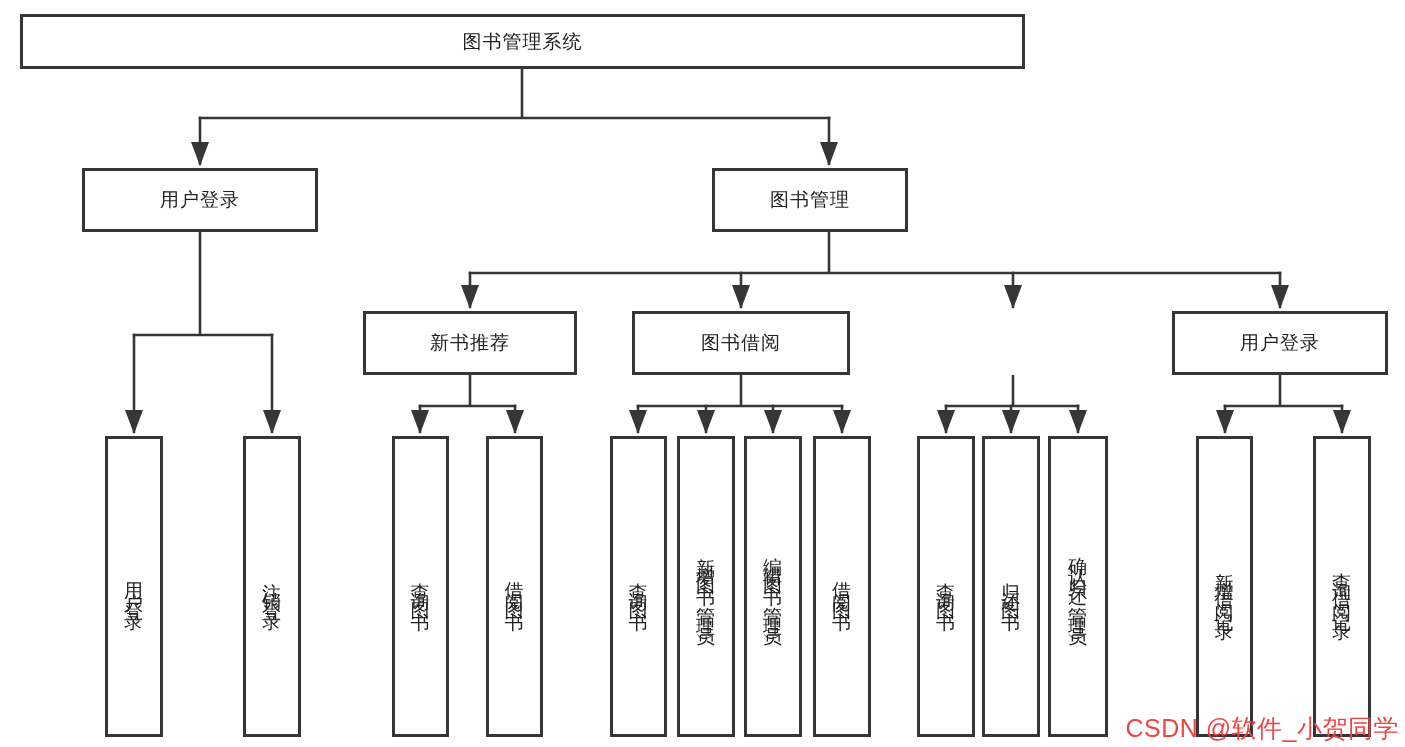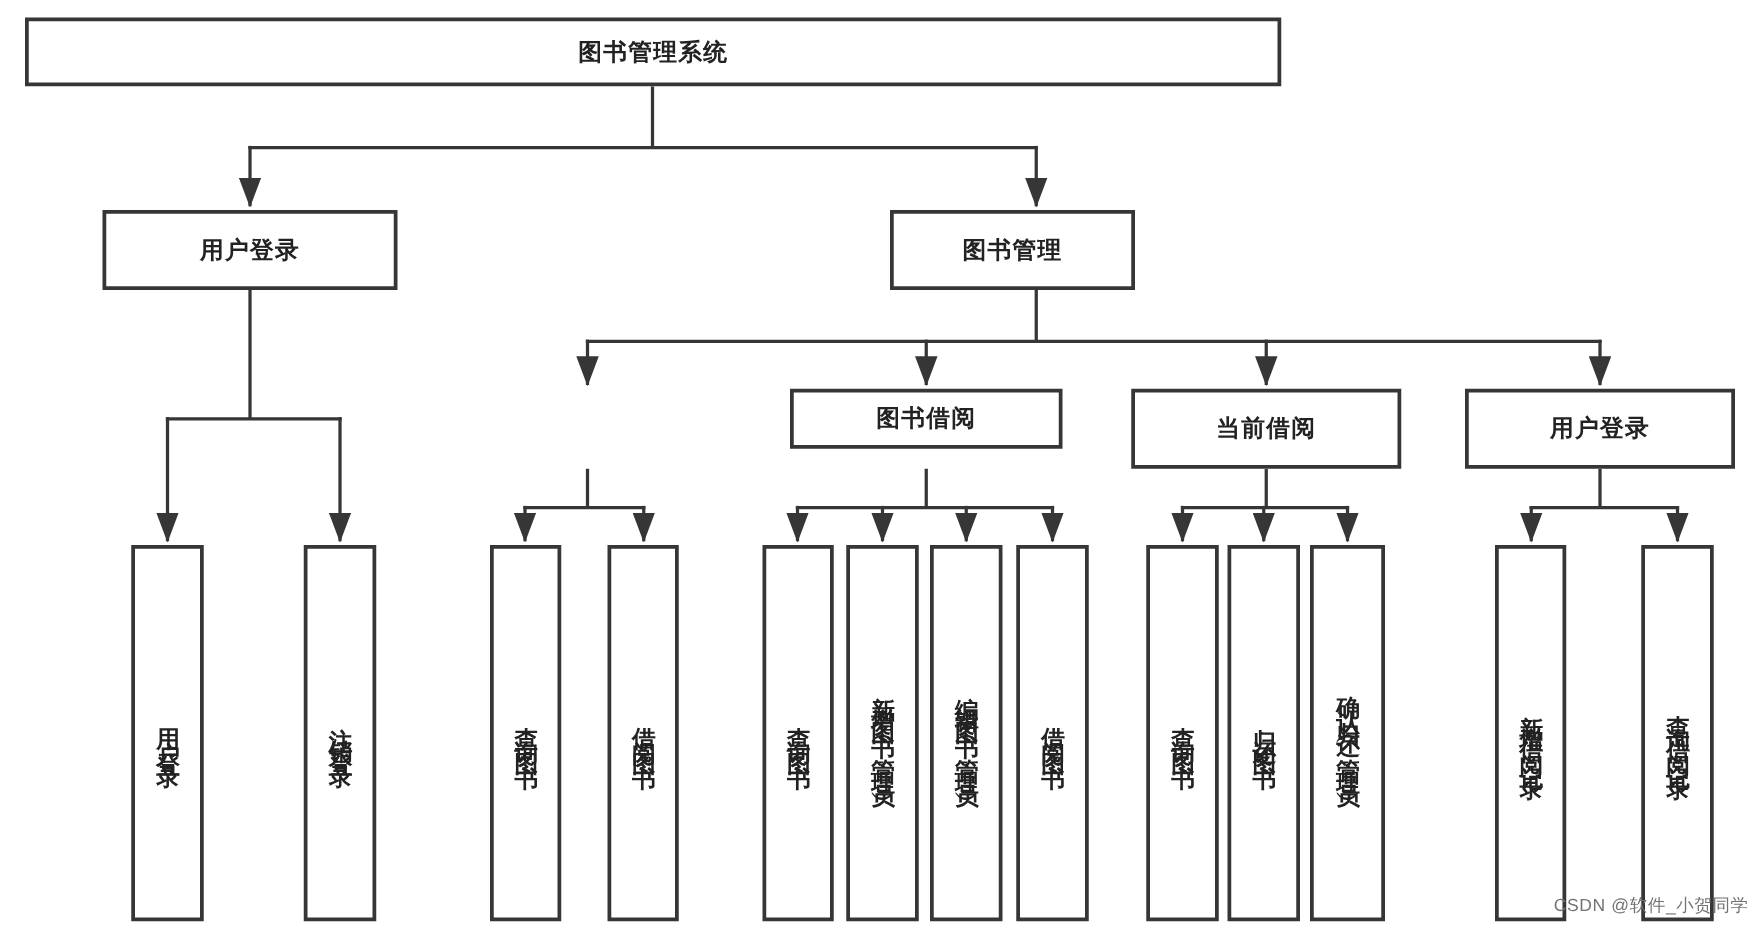--- a/index.html
+++ b/index.html
@@ -26,39 +26,38 @@
     box-sizing: border-box;
     background: #ffffff;
     border: 3px solid #363636;
     display: flex;
     align-items: center;
     justify-content: center;
     color: #222222;
     font-size: 19px;
     letter-spacing: 1px;
     white-space: nowrap;
-    font-weight: bold;
   }
   .node.leaf {
     letter-spacing: 0;
   }
   .vtext {
     writing-mode: vertical-rl;
     text-orientation: mixed;
     letter-spacing: 10px;
     line-height: 1;
     font-size: 19px;
     color: #222222;
   }
   .watermark {
     position: absolute;
     right: 6px;
-    bottom: 13px;
-    font-size: 14px;
-    color: #737373;
+    bottom: 2px;
+    font-size: 25px;
+    color: #ef4444;
     letter-spacing: 0.5px;
     z-index: 5;
     white-space: nowrap;
   }
 </style>
 </head>
 <body>
 
 <div class="canvas">
 
@@ -116,25 +115,25 @@
     <span>图书管理系统</span>
   </div>
 
   <div class="node" style="left:82px; top:168px; width:236px; height:64px">
     <span>用户登录</span>
   </div>
   <div class="node" style="left:712px; top:168px; width:196px; height:64px">
     <span>图书管理</span>
   </div>
 
-  <div class="node" style="left:632px; top:311px; width:218px; height:48px">
+  <div class="node" style="left:363px; top:311px; width:214px; height:64px">
+    <span>新书推荐</span>
+  </div>
+  <div class="node" style="left:632px; top:311px; width:218px; height:64px">
     <span>图书借阅</span>
-  </div>
-  <div class="node" style="left:905px; top:311px; width:216px; height:64px">
-    <span>当前借阅</span>
   </div>
   <div class="node" style="left:1172px; top:311px; width:216px; height:64px">
     <span>用户登录</span>
   </div>
 
   <div class="node leaf" style="left:105px; top:436px; width:58px; height:301px">
     <span class="vtext">用户登录</span>
   </div>
   <div class="node leaf" style="left:243px; top:436px; width:58px; height:301px">
     <span class="vtext">注销登录</span>

